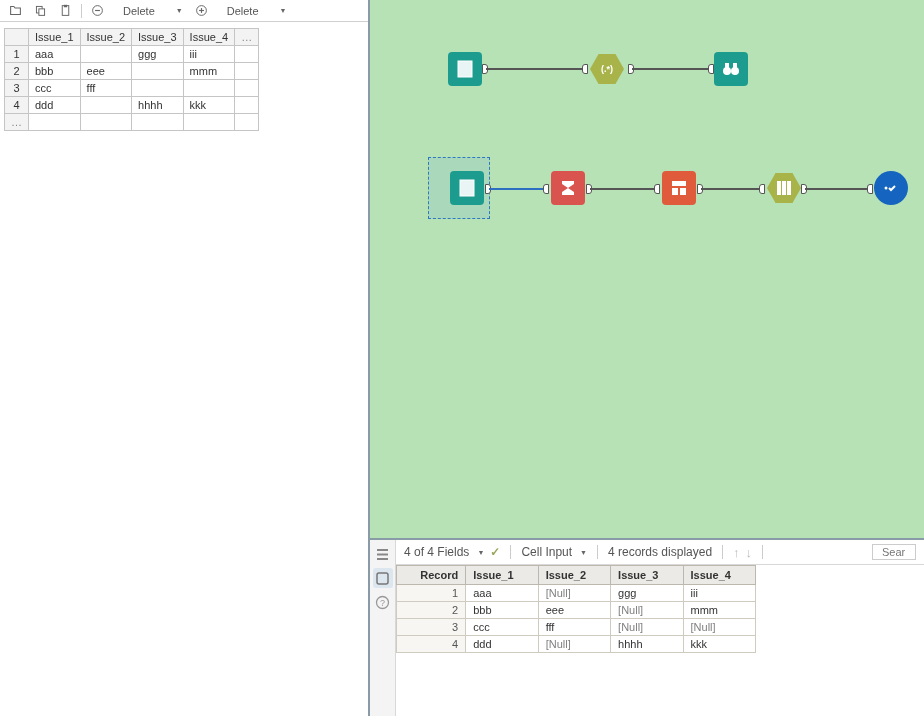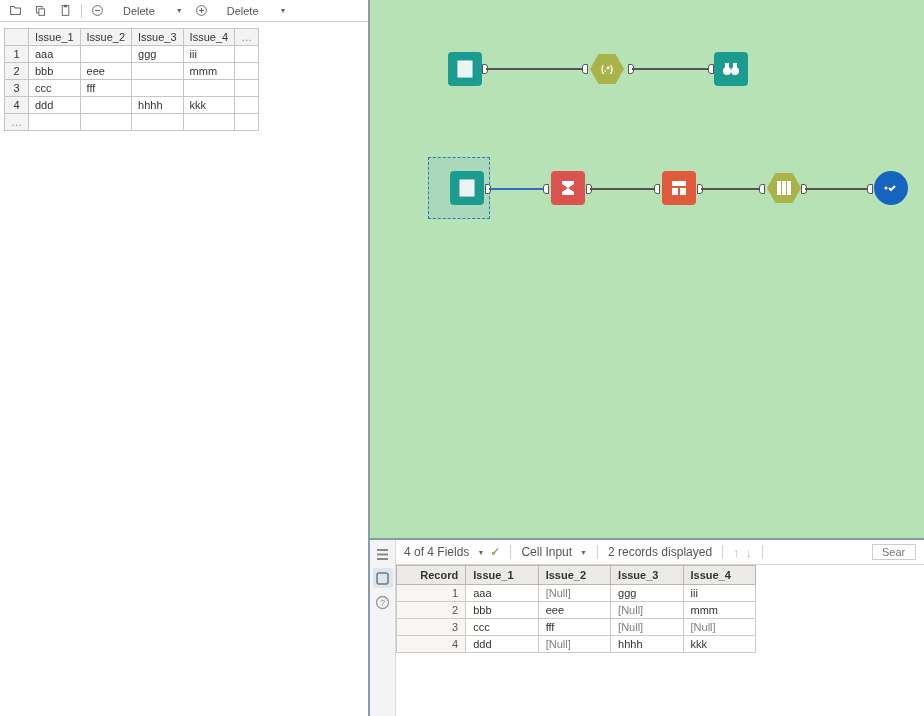--- a/index.html
+++ b/index.html
@@ -257,21 +257,21 @@
         </div>
         <div class="results-content">
           <div class="results-toolbar">
             <span>4 of 4 Fields</span>
             <span class="dropdown-arrow">▼</span>
             <span class="check-icon">✓</span>
             <span class="rt-sep"></span>
             <span>Cell Input</span>
             <span class="dropdown-arrow">▼</span>
             <span class="rt-sep"></span>
-            <span>2 records displayed</span>
+            <span>4 records displayed</span>
             <span class="rt-sep"></span>
             <span class="arrow-nav">↑</span>
             <span class="arrow-nav">↓</span>
             <span class="rt-sep"></span>
             <div class="search-wrap">
               <svg width="11" height="11" viewBox="0 0 12 12">
                   <circle cx="5" cy="5" r="3.5" fill="none" stroke="#aaa" stroke-width="1.2"></circle>
                   <line x1="8" y1="8" x2="11" y2="11" stroke="#aaa" stroke-width="1.2"></line>
                 </svg>
               <input type="text" placeholder="Sear" style="">

